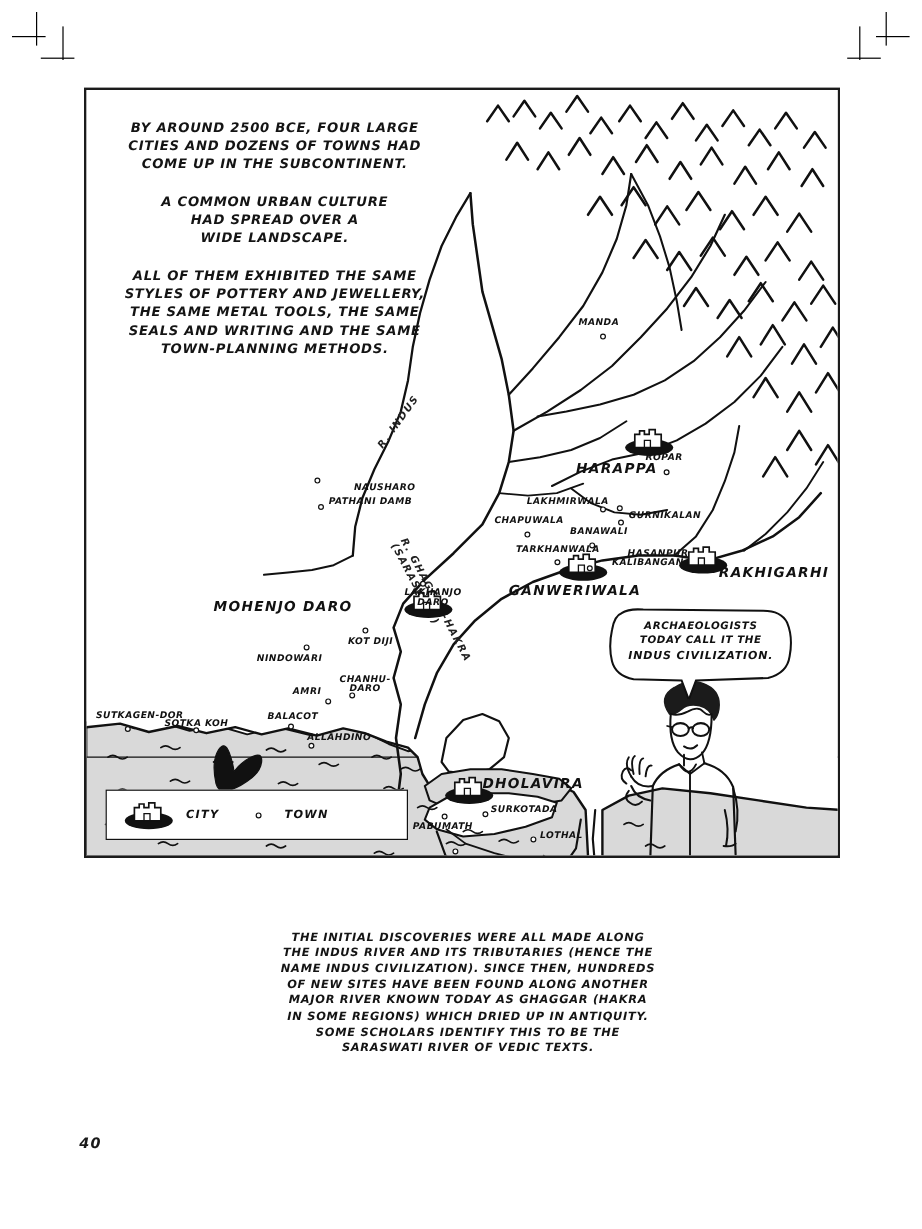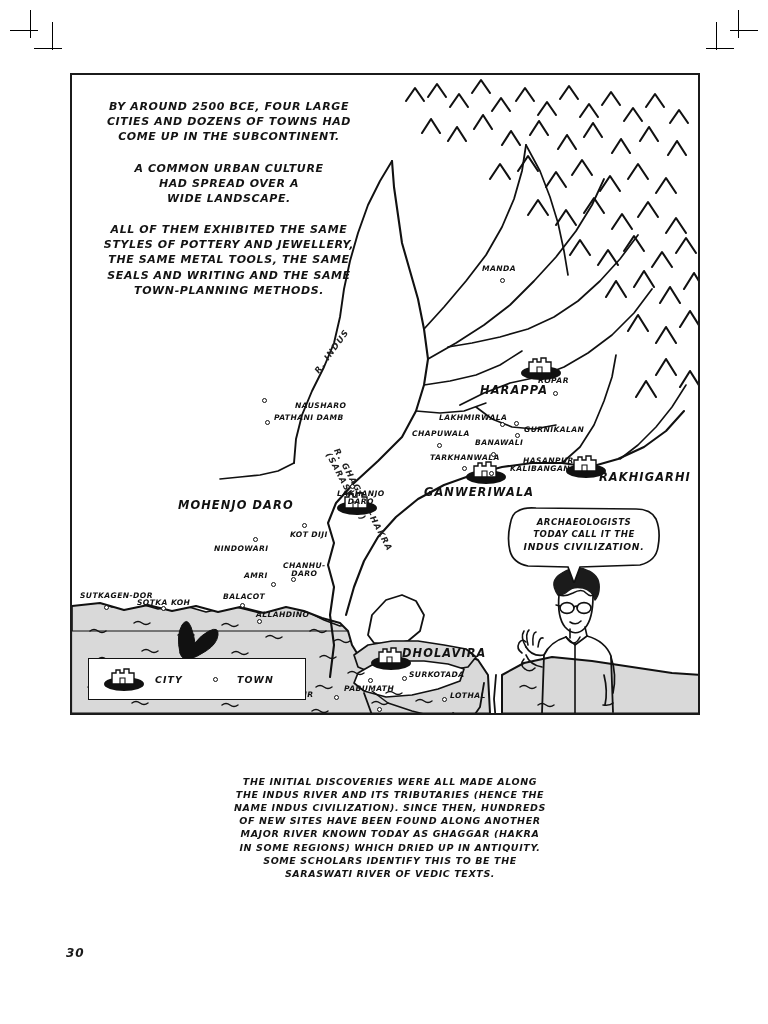--- a/index.html
+++ b/index.html
@@ -80,21 +80,21 @@
   .balloon-txt{
     position:absolute;left:0;top:11px;width:156px;
     text-align:center;font-size:8.6px;
     font-family:"DejaVu Sans",sans-serif;font-weight:bold;font-style:italic;
     text-transform:uppercase;letter-spacing:0.5px;line-height:1.42;color:#111;
   }
   .balloon-txt .strong{font-weight:bold;letter-spacing:0.7px;font-size:9.2px;}
 
   
   .legend{
-    position:absolute;left:16px;top:583px;width:218px;height:42px;
+    position:absolute;left:16px;top:583px;width:252px;height:42px;
     background:#fff;border:1.6px solid #111;box-sizing:border-box;
   }
   .legend-label{
     position:absolute;font-family:"DejaVu Sans",sans-serif;font-weight:bold;
     font-style:italic;font-size:9.4px;letter-spacing:1.1px;color:#111;
     text-transform:uppercase;top:15px;
   }
 
   
   #bottom-caption{
@@ -502,15 +502,15 @@
 
   <div id="bottom-caption" class="comic-text">THE INITIAL DISCOVERIES WERE ALL MADE ALONG
 THE INDUS RIVER AND ITS TRIBUTARIES (HENCE THE
 NAME INDUS CIVILIZATION). SINCE THEN, HUNDREDS
 OF NEW SITES HAVE BEEN FOUND ALONG ANOTHER
 MAJOR RIVER KNOWN TODAY AS GHAGGAR (HAKRA
 IN SOME REGIONS) WHICH DRIED UP IN ANTIQUITY.
 SOME SCHOLARS IDENTIFY THIS TO BE THE
 SARASWATI RIVER OF VEDIC TEXTS.</div>
 
-  <div id="page-number">30</div>
+  <div id="page-number">40</div>
 
 </div>
 
 </body></html>

